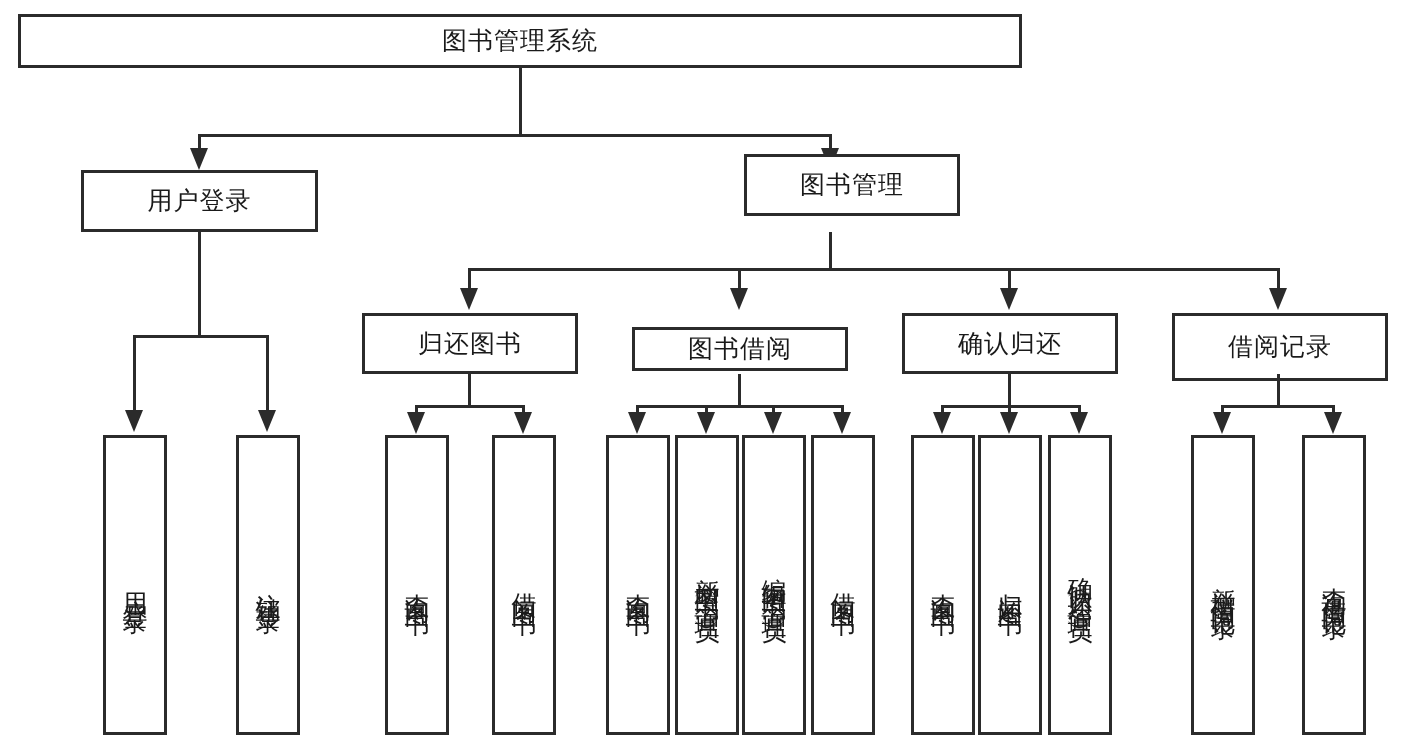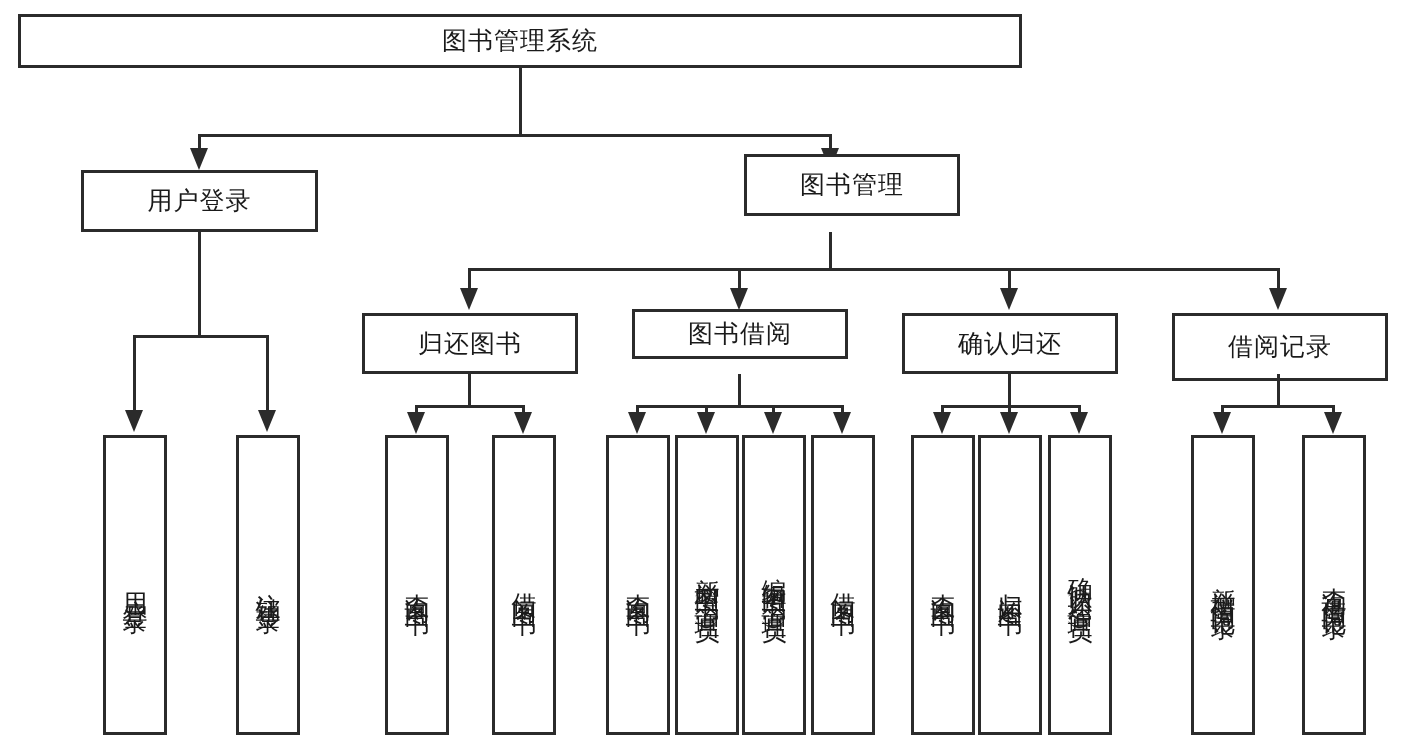--- a/index.html
+++ b/index.html
@@ -124,21 +124,21 @@
 
   <div class="conn vline" style="left:1008px; top:268px; width:3px; height:23px;"></div>
   <div class="arrow" style="left:1000px; top:288px;"></div>
 
   <div class="conn vline" style="left:1277px; top:268px; width:3px; height:23px;"></div>
   <div class="arrow" style="left:1269px; top:288px;"></div>
 
   <div class="node h" style="left:362px; top:313px; width:216px; height:61px;">
     <span>归还图书</span>
   </div>
-  <div class="node h" style="left:632px; top:309px; width:216px; height:50px;">
+  <div class="node h" style="left:632px; top:327px; width:216px; height:44px;">
     <span>图书借阅</span>
   </div>
   <div class="node h" style="left:902px; top:313px; width:216px; height:61px;">
     <span>确认归还</span>
   </div>
   <div class="node h" style="left:1172px; top:313px; width:216px; height:68px;">
     <span>借阅记录</span>
   </div>
 
   <div class="conn vline" style="left:468px; top:374px; width:3px; height:31px;"></div>

